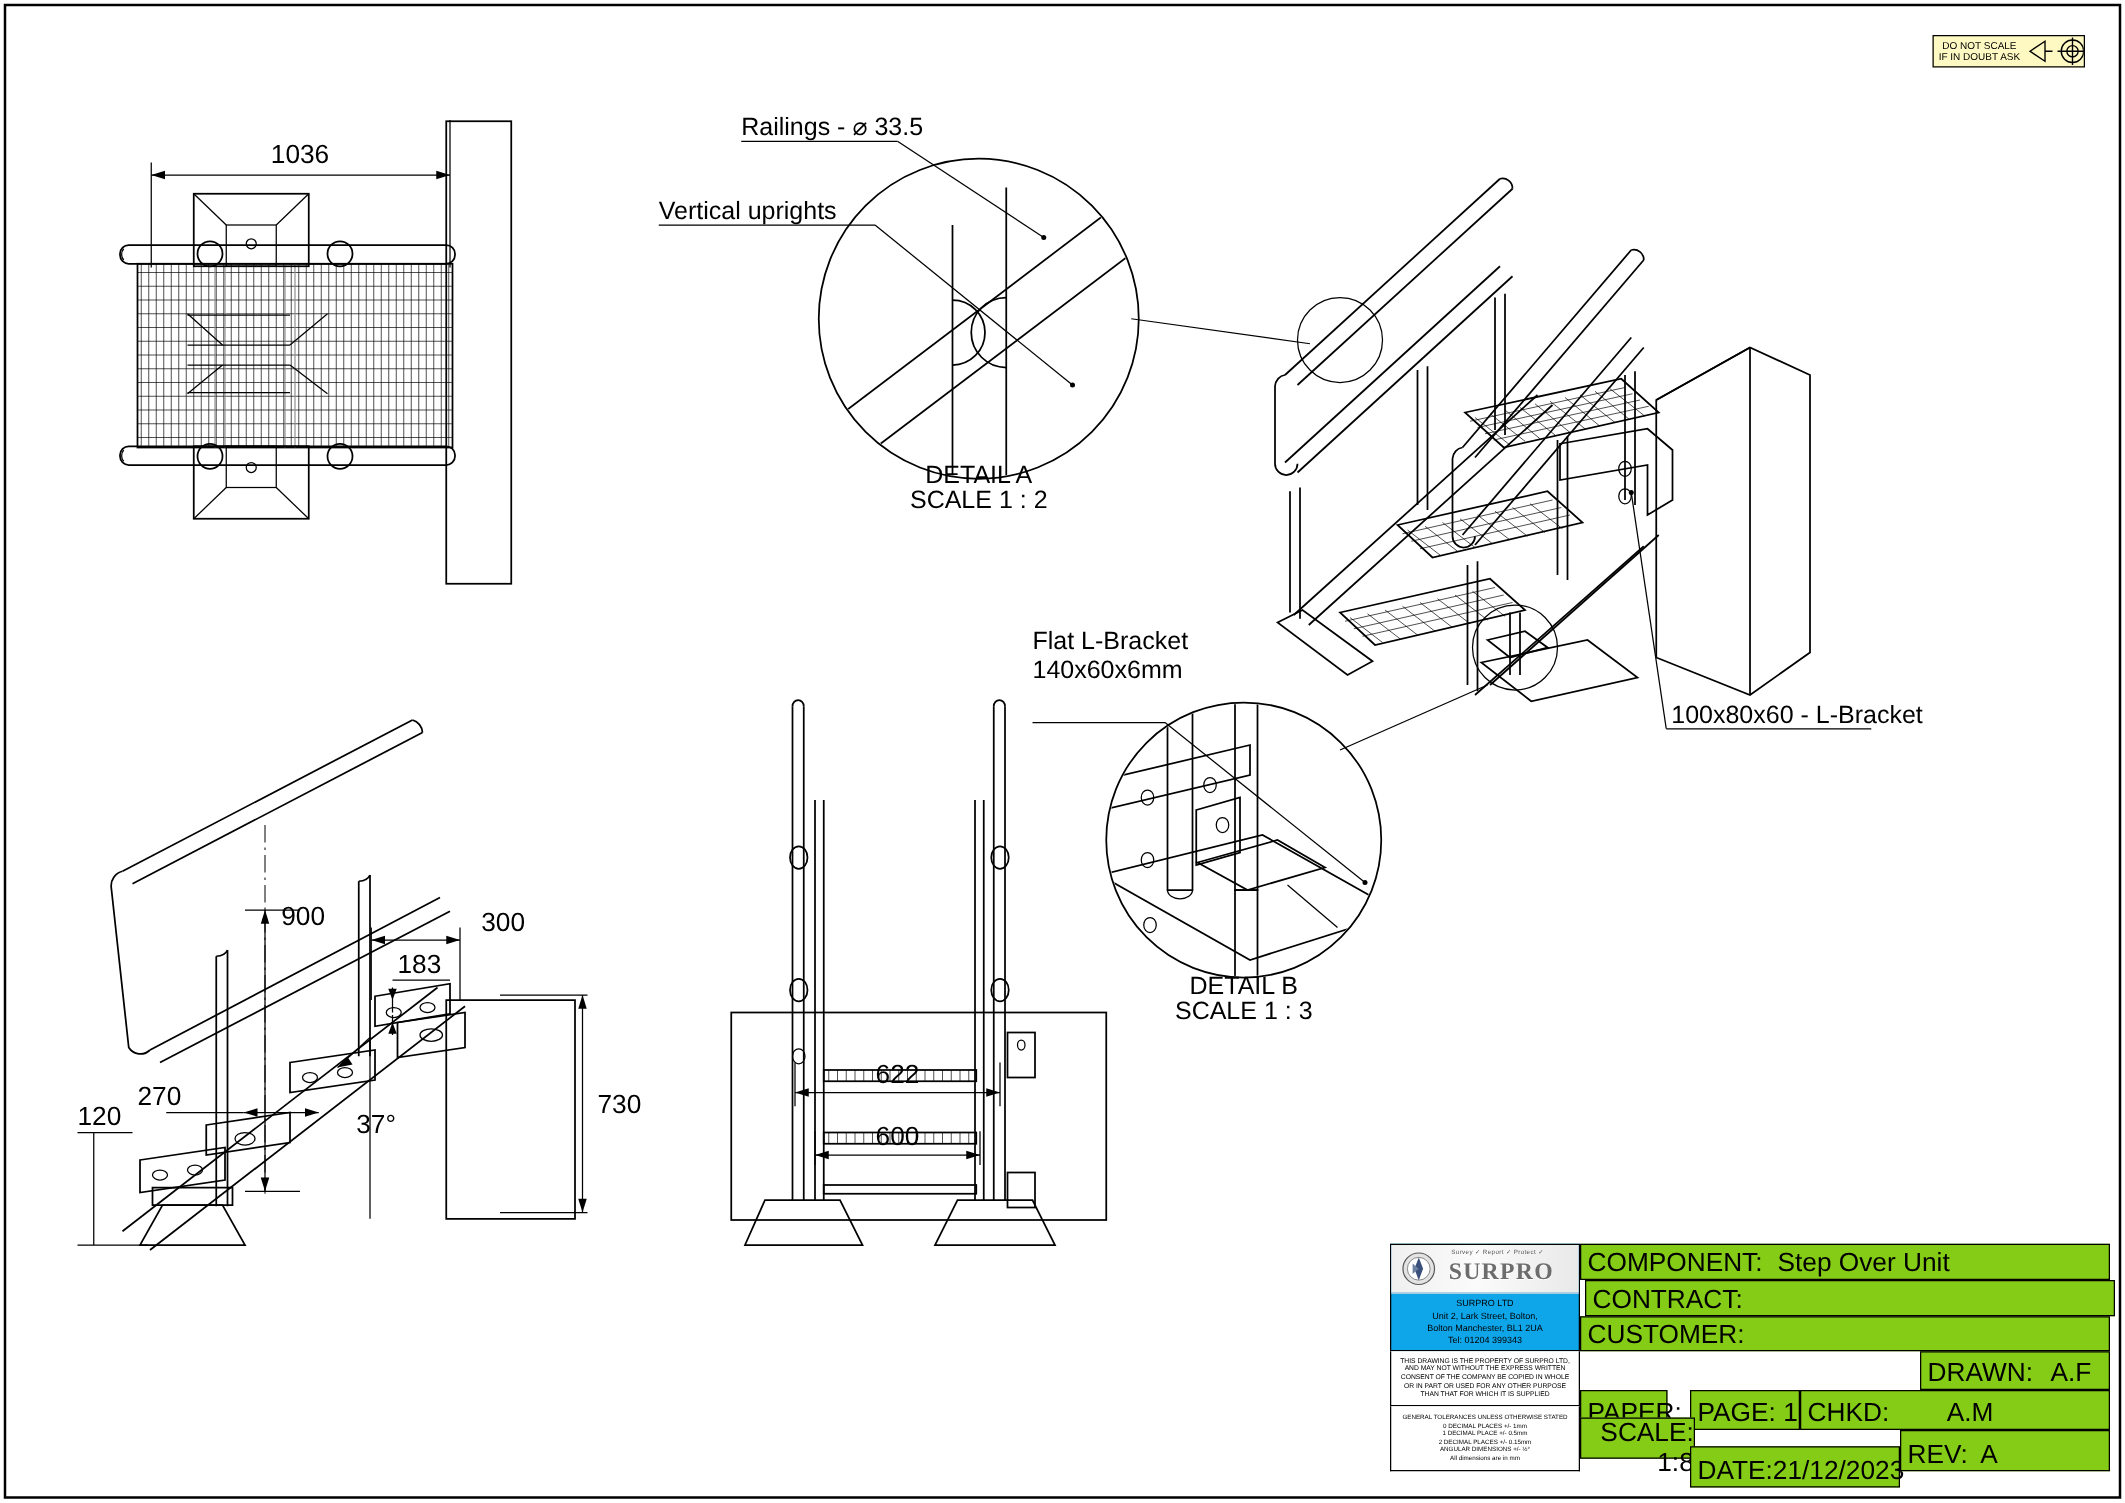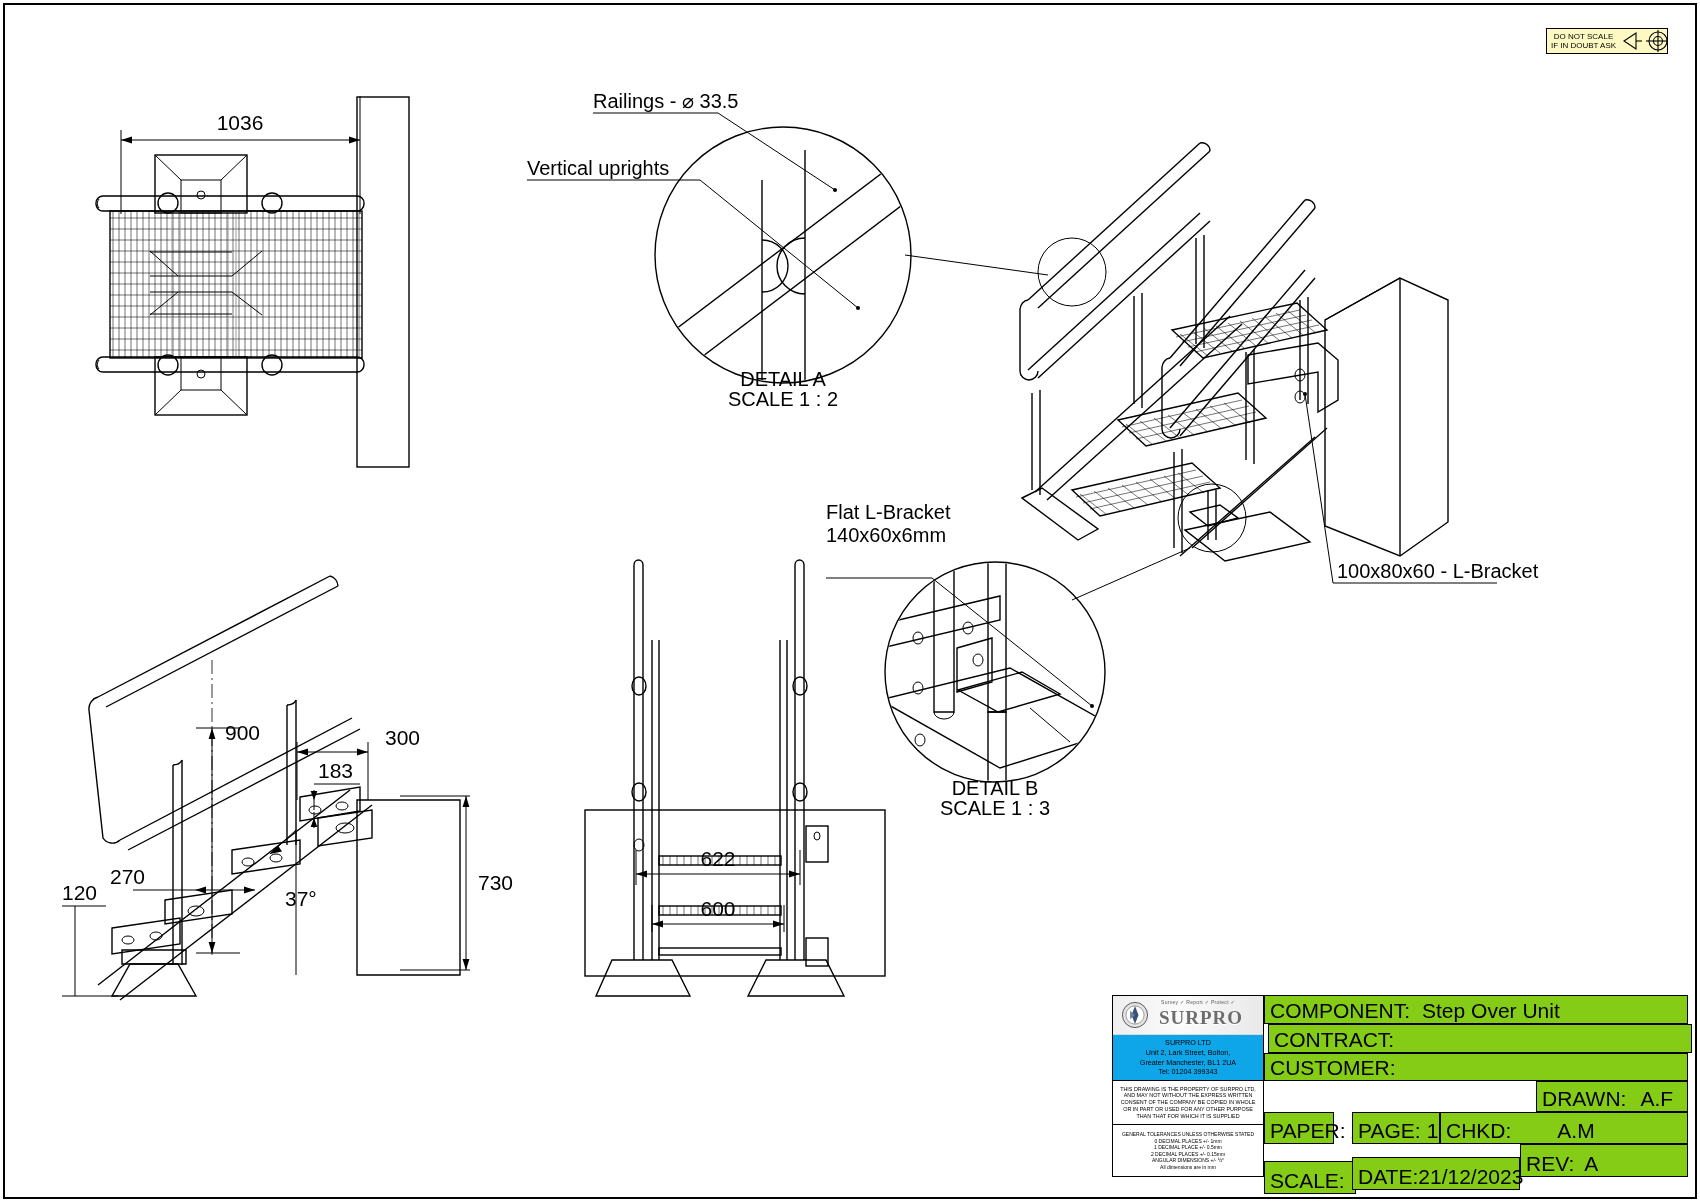--- a/index.html
+++ b/index.html
@@ -619,21 +619,21 @@
           <circle cx="20" cy="20" r="13" fill="#fff" stroke="#7a7a7a" stroke-width="1"></circle>
           <path d="M20 7 L25 20 L20 33 L15 20 Z" fill="#3a4f7a"></path>
           <path d="M13 14 L20 20 L13 26 Z" fill="#6b7f9e"></path>
         </svg>
         <div class="logo-tag lbl">Survey  ✓  Report  ✓  Protect  ✓</div>
         <div class="logo-word">SURPRO</div>
       </div>
       <div class="addr">
         <div class="lbl logo-sub">SURPRO LTD</div>
         <div class="lbl logo-sub">Unit 2, Lark Street, Bolton,</div>
-        <div class="lbl logo-sub">Greater Manchester, BL1 2UA</div>
+        <div class="lbl logo-sub">Bolton Manchester, BL1 2UA</div>
         <div class="lbl logo-sub">Tel: 01204 399343</div>
       </div>
     </div>
 
     <div class="legalbox">
       <div class="lbl tiny">THIS DRAWING IS THE PROPERTY OF SURPRO LTD, AND MAY NOT WITHOUT THE EXPRESS WRITTEN CONSENT OF THE COMPANY BE COPIED IN WHOLE OR IN PART OR USED FOR ANY OTHER PURPOSE THAN THAT FOR WHICH IT IS SUPPLIED</div>
     </div>
 
     <div class="tolbox">
       <div>
@@ -675,21 +675,21 @@
     <div class="tb-cell" style="left:240px;top:117px;width:88px;height:32px;">
       <span class="lbl tb-txt">PAGE:</span>
       <span class="lbl tb-txt" style="margin-left:6px;">1</span>
     </div>
 
     <div class="tb-cell" style="left:328px;top:117px;width:248px;height:32px;">
       <span class="lbl tb-txt">CHKD:</span>
       <span class="lbl tb-txt" style="margin-left:46px;">A.M</span>
     </div>
 
-    <div class="tb-cell" style="left:152px;top:166px;width:92px;height:33px;">
+    <div class="tb-cell" style="left:152px;top:139px;width:92px;height:33px;flex-direction:column;">
       <span class="lbl tb-txt">SCALE:</span>
       <span class="lbl tb-txt" style="margin-left:6px;">1:8</span>
     </div>
 
     <div class="tb-cell" style="left:240px;top:149px;width:168px;height:33px;margin-top:13px;">
       <span class="lbl tb-txt">DATE:</span>
       <span class="lbl tb-txt">21/12/2023</span>
     </div>
 
     <div class="tb-cell" style="left:408px;top:149px;width:168px;height:33px;">

